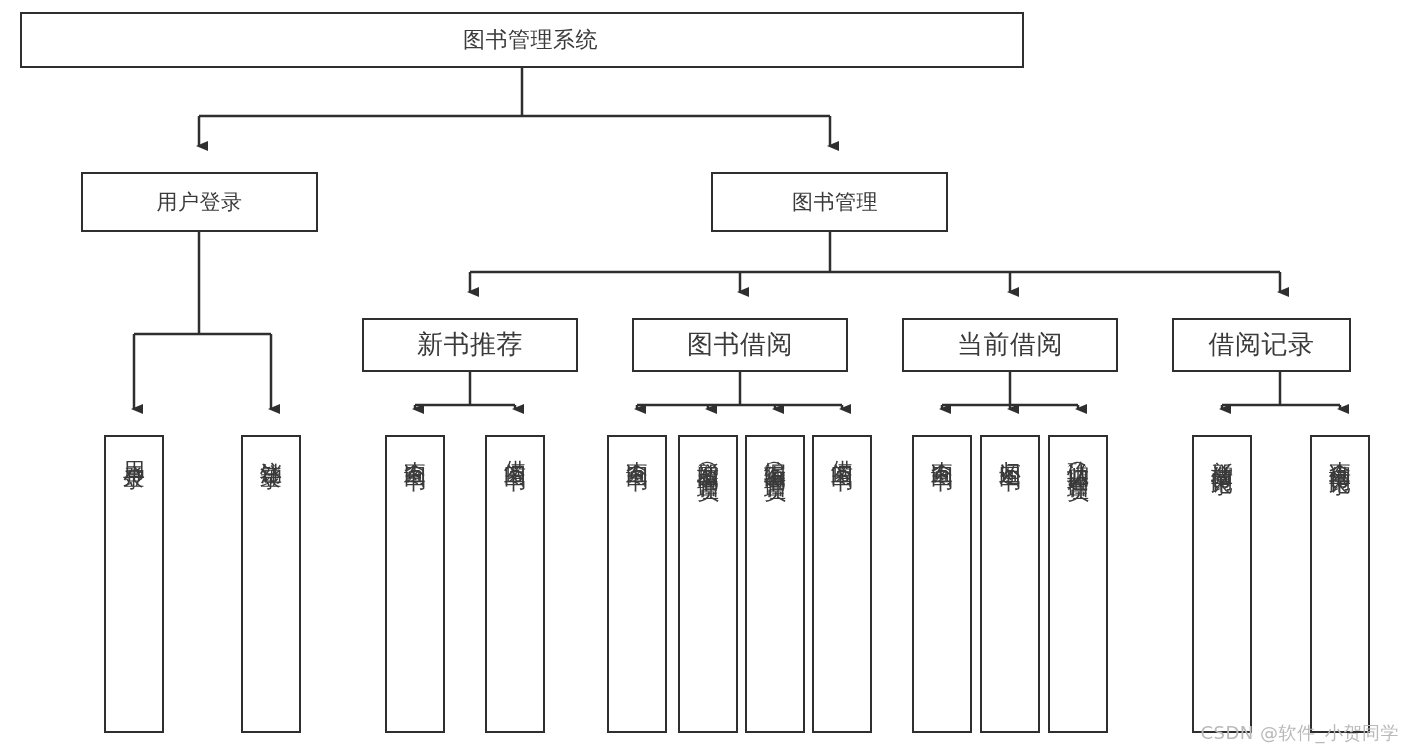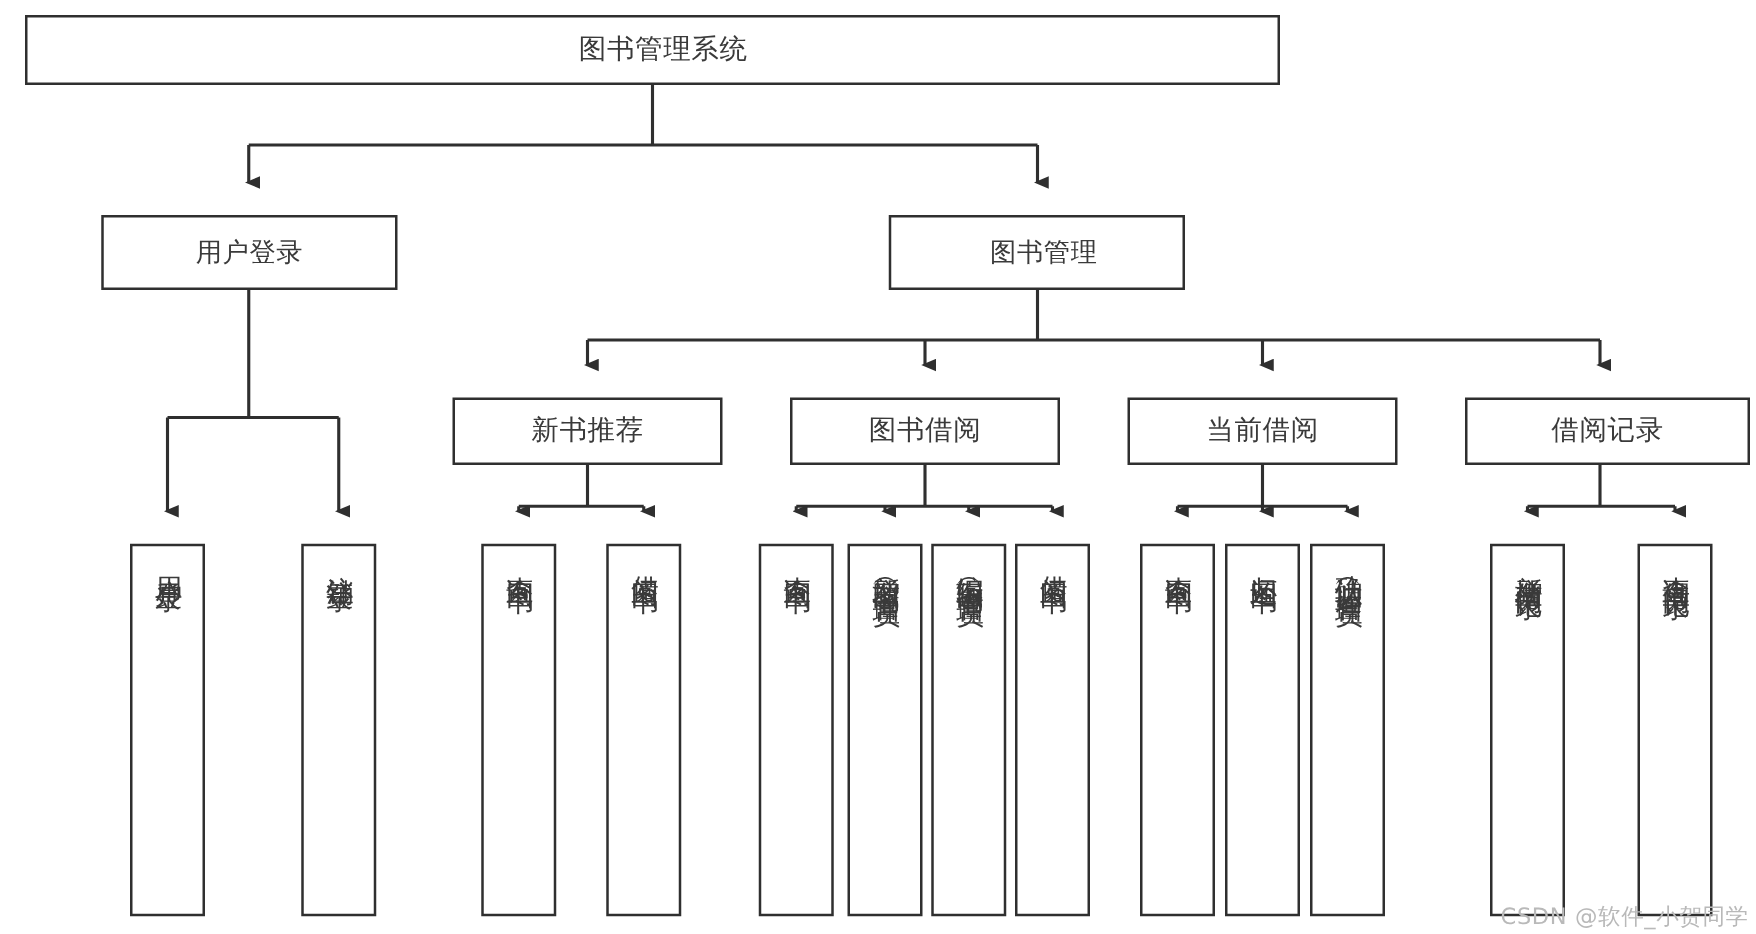--- a/index.html
+++ b/index.html
@@ -25,21 +25,21 @@
   }
   .node .lbl{
     color:#3a3a3a;
     font-size:21px;
     line-height:1.15;
     letter-spacing:0.5px;
     white-space:nowrap;
   }
   .node.root .lbl{font-size:22px;}
   .node.lvl2 .lbl{font-size:21px;}
-  .node.lvl3 .lbl{font-size:22px;}
+  .node.lvl3 .lbl{font-size:26px;}
 
   
   .node.leaf{
     align-items:flex-start;
     justify-content:center;
     padding-top:6px;
   }
   .node.leaf .lbl{
     writing-mode:vertical-rl;
     text-orientation:upright;
@@ -129,21 +129,21 @@
 
   <div class="node lvl3" style="left:362px;top:318px;width:216px;height:54px;">
     <span class="lbl">新书推荐</span>
   </div>
   <div class="node lvl3" style="left:632px;top:318px;width:216px;height:54px;">
     <span class="lbl">图书借阅</span>
   </div>
   <div class="node lvl3" style="left:902px;top:318px;width:216px;height:54px;">
     <span class="lbl">当前借阅</span>
   </div>
-  <div class="node lvl3" style="left:1172px;top:318px;width:228px;height:54px;">
+  <div class="node lvl3" style="left:1172px;top:318px;width:179px;height:54px;">
     <span class="lbl">借阅记录</span>
   </div>
 
   <div class="node leaf" style="left:104px;top:435px;width:60px;height:298px;">
     <span class="lbl">用户登录</span>
   </div>
   <div class="node leaf" style="left:241px;top:435px;width:60px;height:298px;">
     <span class="lbl">注销登录</span>
   </div>
 

